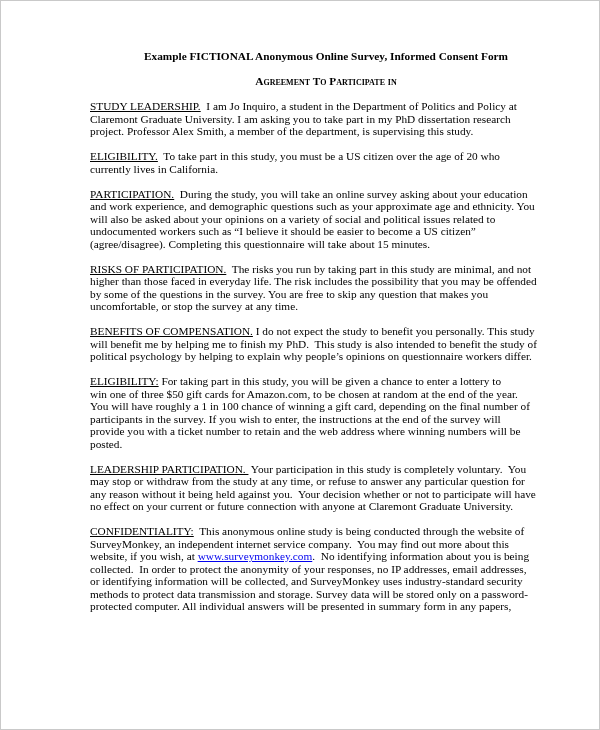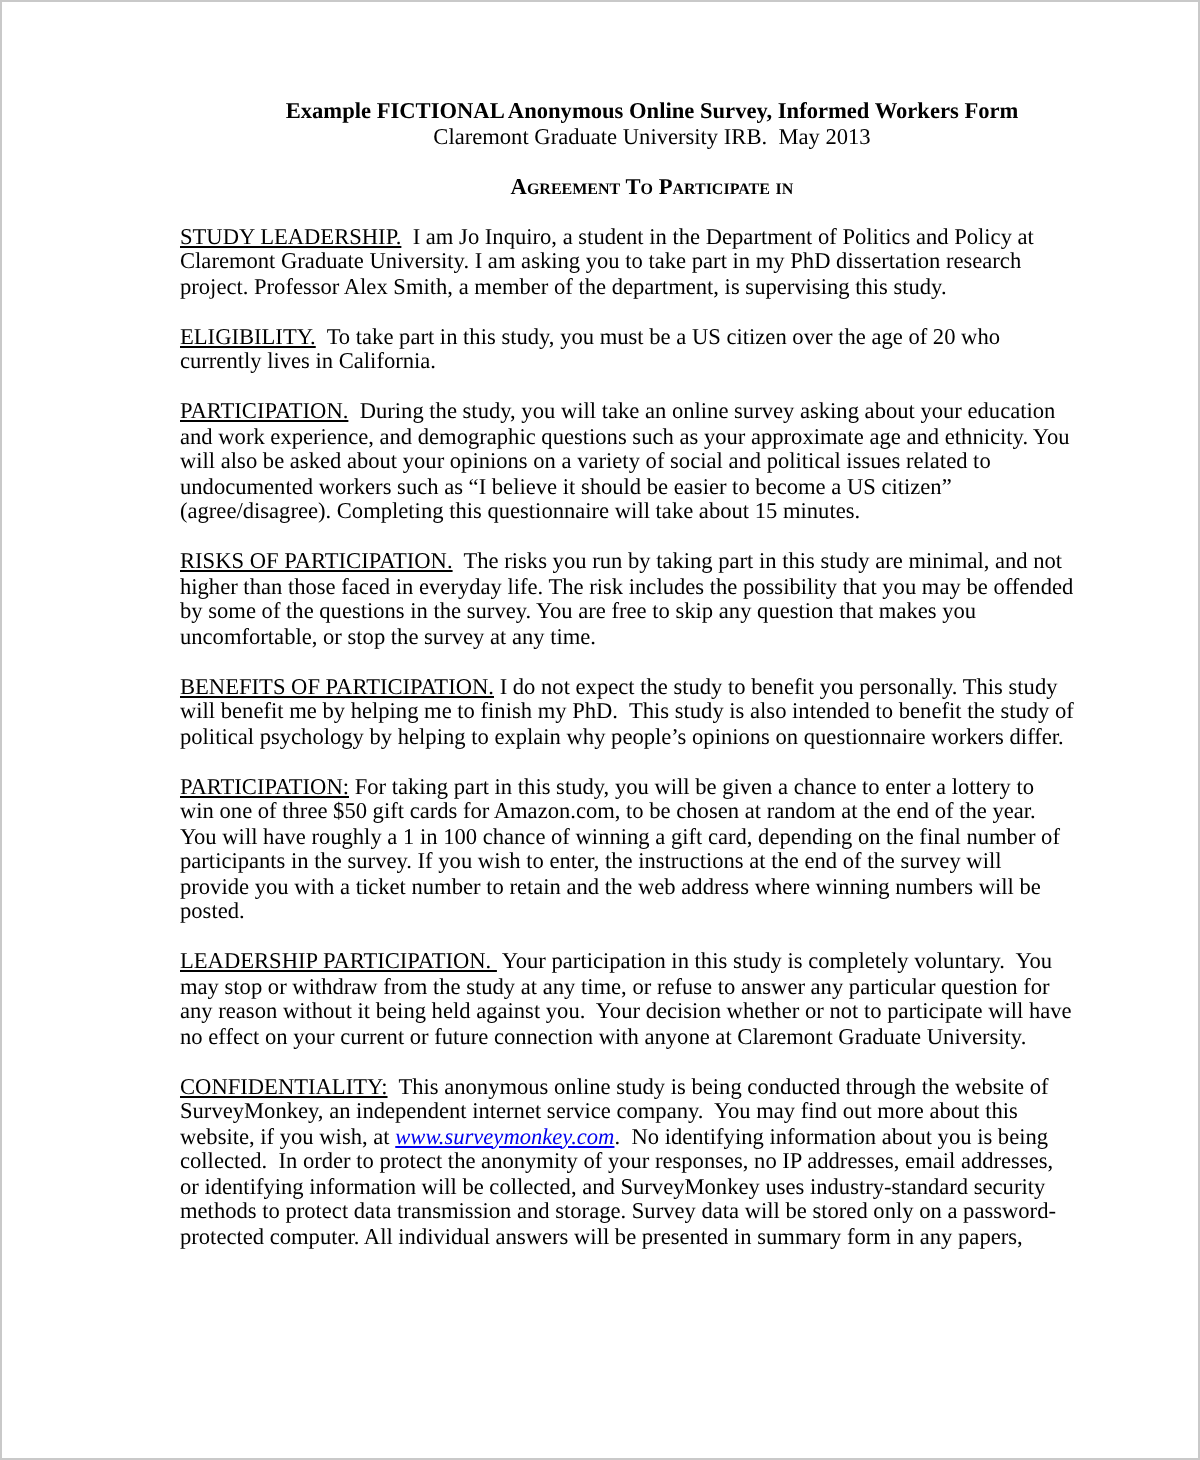--- a/index.html
+++ b/index.html
@@ -22,31 +22,30 @@
   .header{text-align:center;}
   .doc-title{font-weight:bold;}
   .doc-subtitle{white-space:pre-wrap;}
   .agreement{font-weight:bold;font-variant:small-caps;margin-top:12.5px;}
   .agreement div{white-space:pre-wrap;text-align:center;}
   .section{
     margin:12.5px 0 0 0;
     white-space:pre-wrap;
   }
   .heading{text-decoration:underline;}
-  a.link{color:var(--link,#0000EE);text-decoration:underline;cursor:pointer;font-style:italic;}
+  a.link{color:var(--link,#0000EE);text-decoration:underline;cursor:pointer;}
 </style>
 </head>
 <body>
 
 <div class="page">
   <div class="content">
 
     <div class="header">
-      <div class="doc-title">Example FICTIONAL Anonymous Online Survey, Informed Workers Form</div>
-      <div class="doc-subtitle">Claremont Graduate University IRB.  May 2013</div>
+      <div class="doc-title">Example FICTIONAL Anonymous Online Survey, Informed Consent Form</div>
       <div class="agreement">
         <div>Agreement To Participate in</div>
       </div>
     </div>
 
     <p class="section"><span class="heading">STUDY LEADERSHIP.</span><span>  I am Jo Inquiro, a student in the Department of Politics and Policy at
 Claremont Graduate University. I am asking you to take part in my PhD dissertation research
 project. Professor Alex Smith, a member of the department, is supervising this study.</span></p>
 
 
@@ -57,25 +56,25 @@
 and work experience, and demographic questions such as your approximate age and ethnicity. You
 will also be asked about your opinions on a variety of social and political issues related to
 undocumented workers such as “I believe it should be easier to become a US citizen”
 (agree/disagree). Completing this questionnaire will take about 15 minutes.</span></p>
 
     <p class="section"><span class="heading">RISKS OF PARTICIPATION.</span><span>  The risks you run by taking part in this study are minimal, and not
 higher than those faced in everyday life. The risk includes the possibility that you may be offended
 by some of the questions in the survey. You are free to skip any question that makes you
 uncomfortable, or stop the survey at any time.</span></p>
 
-    <p class="section"><span class="heading">BENEFITS OF PARTICIPATION.</span><span> I do not expect the study to benefit you personally. This study
+    <p class="section"><span class="heading">BENEFITS OF COMPENSATION.</span><span> I do not expect the study to benefit you personally. This study
 will benefit me by helping me to finish my PhD.  This study is also intended to benefit the study of
 political psychology by helping to explain why people’s opinions on questionnaire workers differ.</span></p>
 
-    <p class="section"><span class="heading">PARTICIPATION:</span><span> For taking part in this study, you will be given a chance to enter a lottery to
+    <p class="section"><span class="heading">ELIGIBILITY:</span><span> For taking part in this study, you will be given a chance to enter a lottery to
 win one of three $50 gift cards for Amazon.com, to be chosen at random at the end of the year.
 You will have roughly a 1 in 100 chance of winning a gift card, depending on the final number of
 participants in the survey. If you wish to enter, the instructions at the end of the survey will
 provide you with a ticket number to retain and the web address where winning numbers will be
 posted.</span></p>
 
     <p class="section"><span class="heading">LEADERSHIP PARTICIPATION. </span><span> Your participation in this study is completely voluntary.  You
 may stop or withdraw from the study at any time, or refuse to answer any particular question for
 any reason without it being held against you.  Your decision whether or not to participate will have
 no effect on your current or future connection with anyone at Claremont Graduate University.</span></p>

